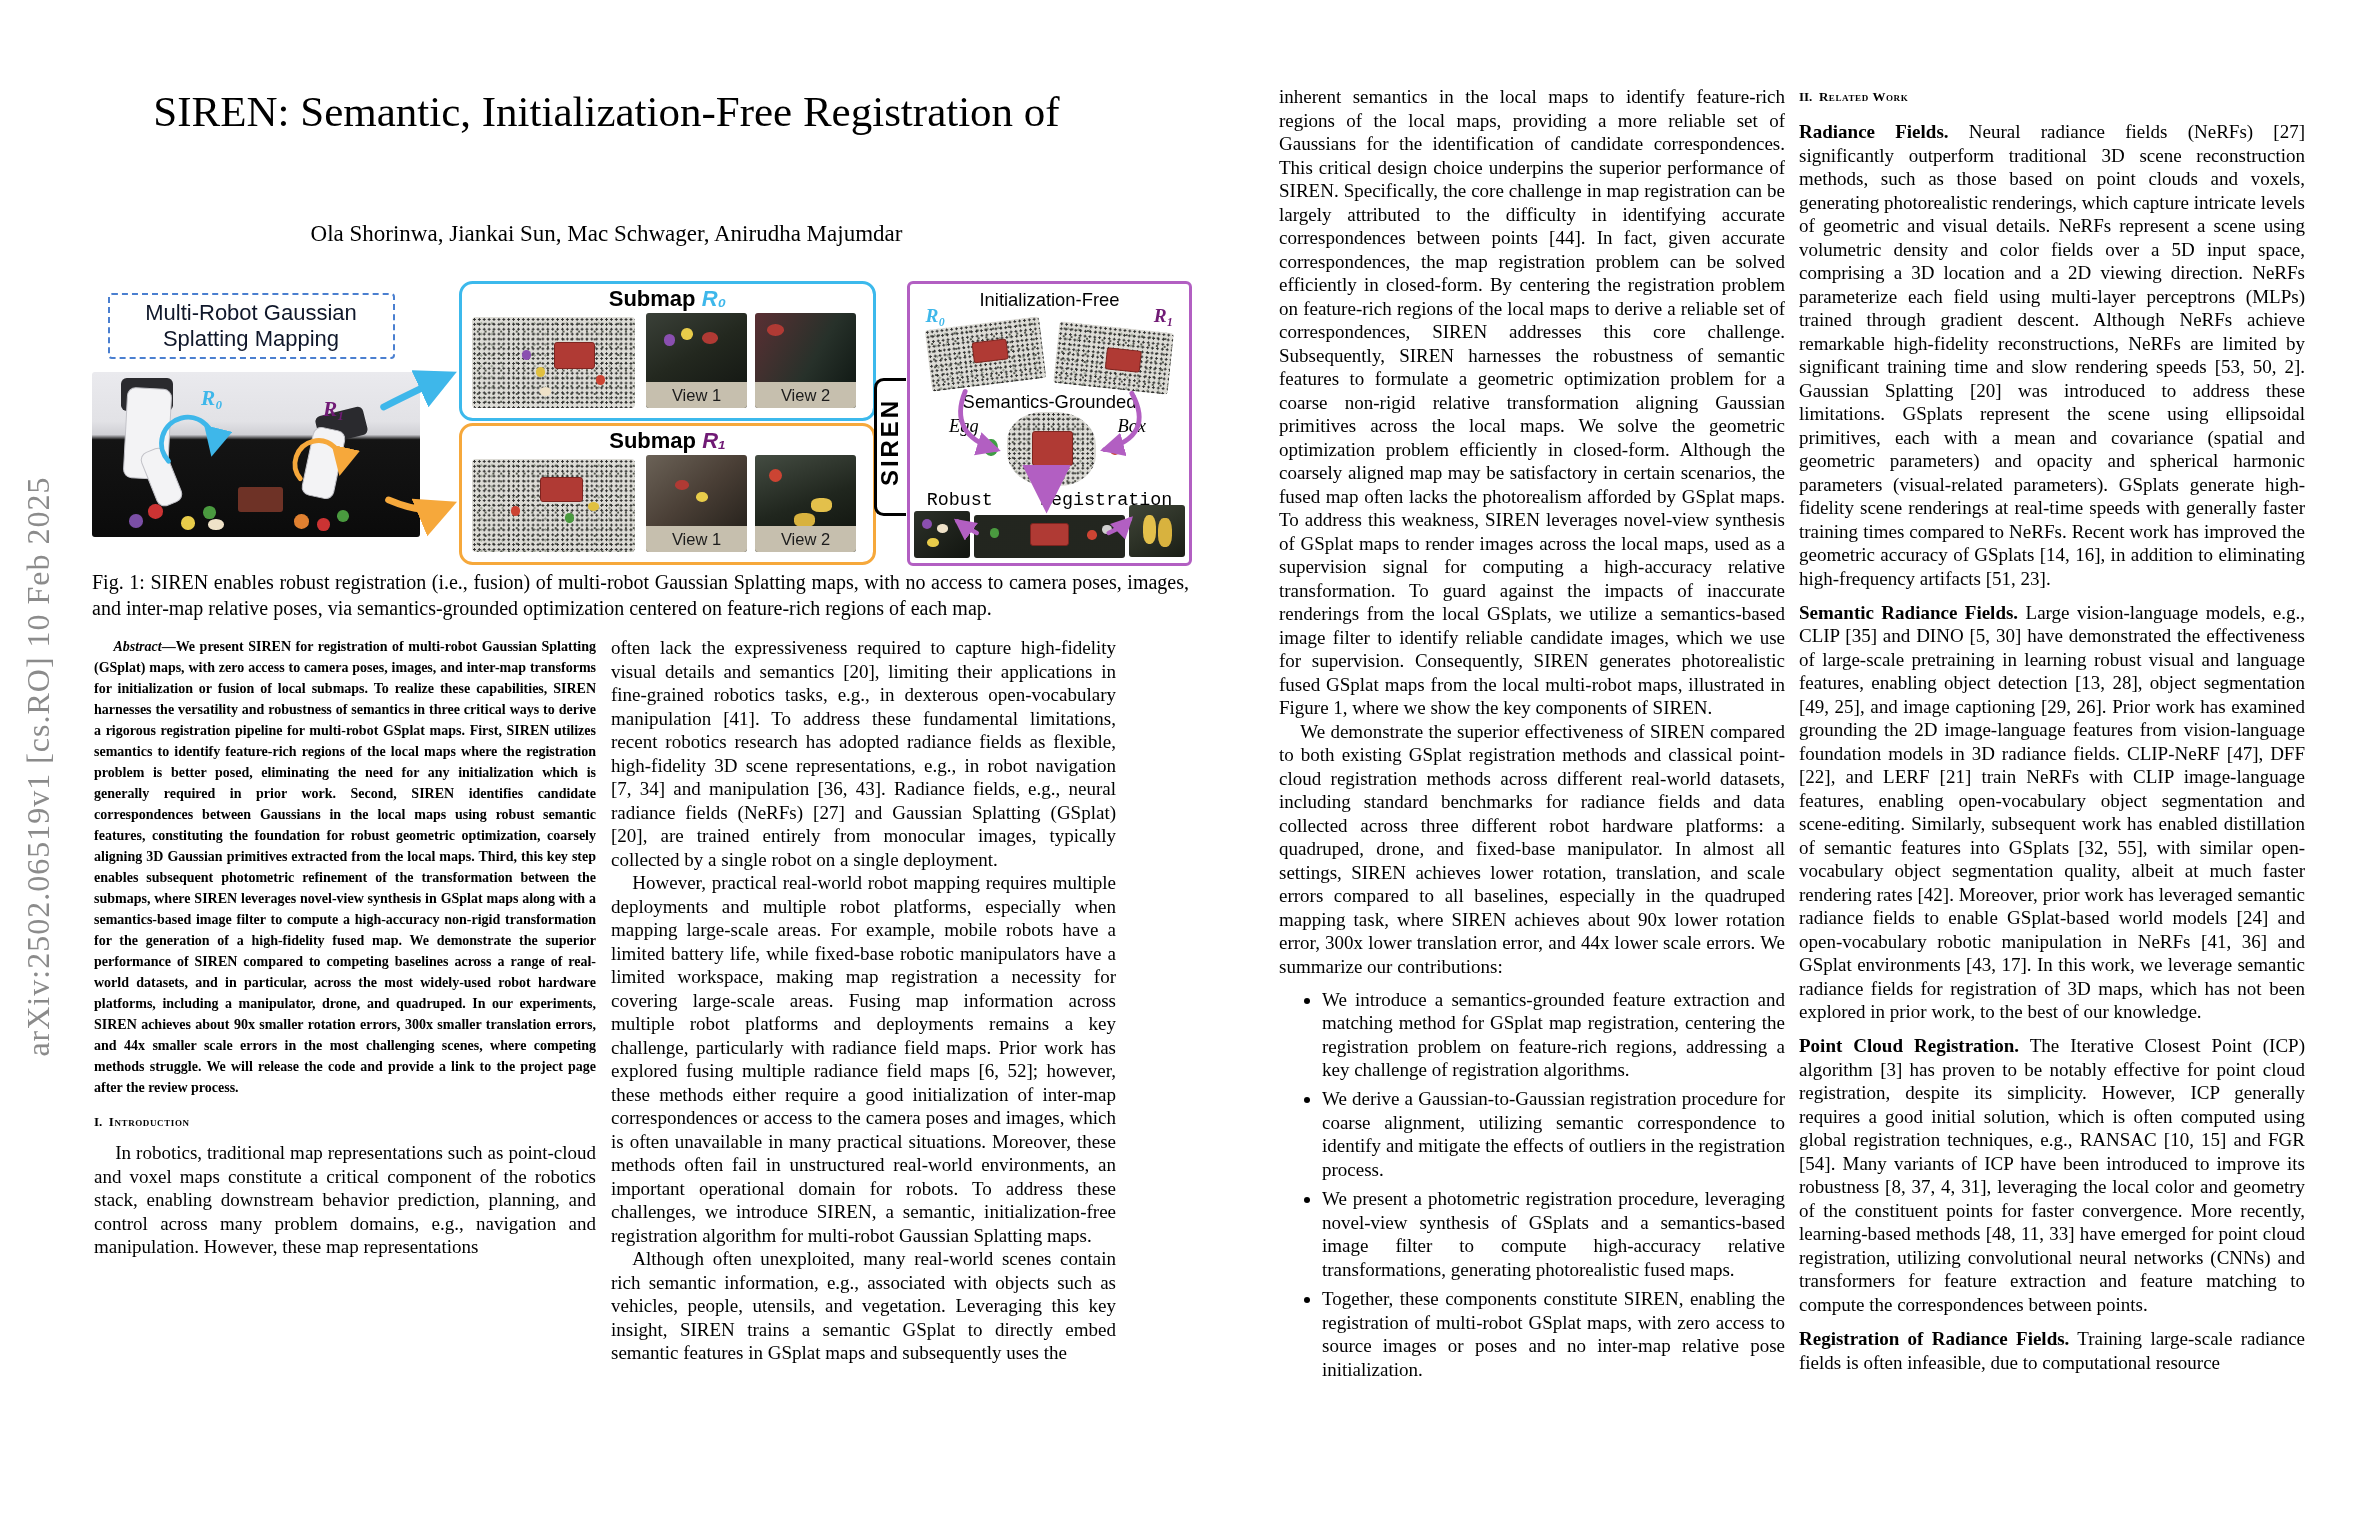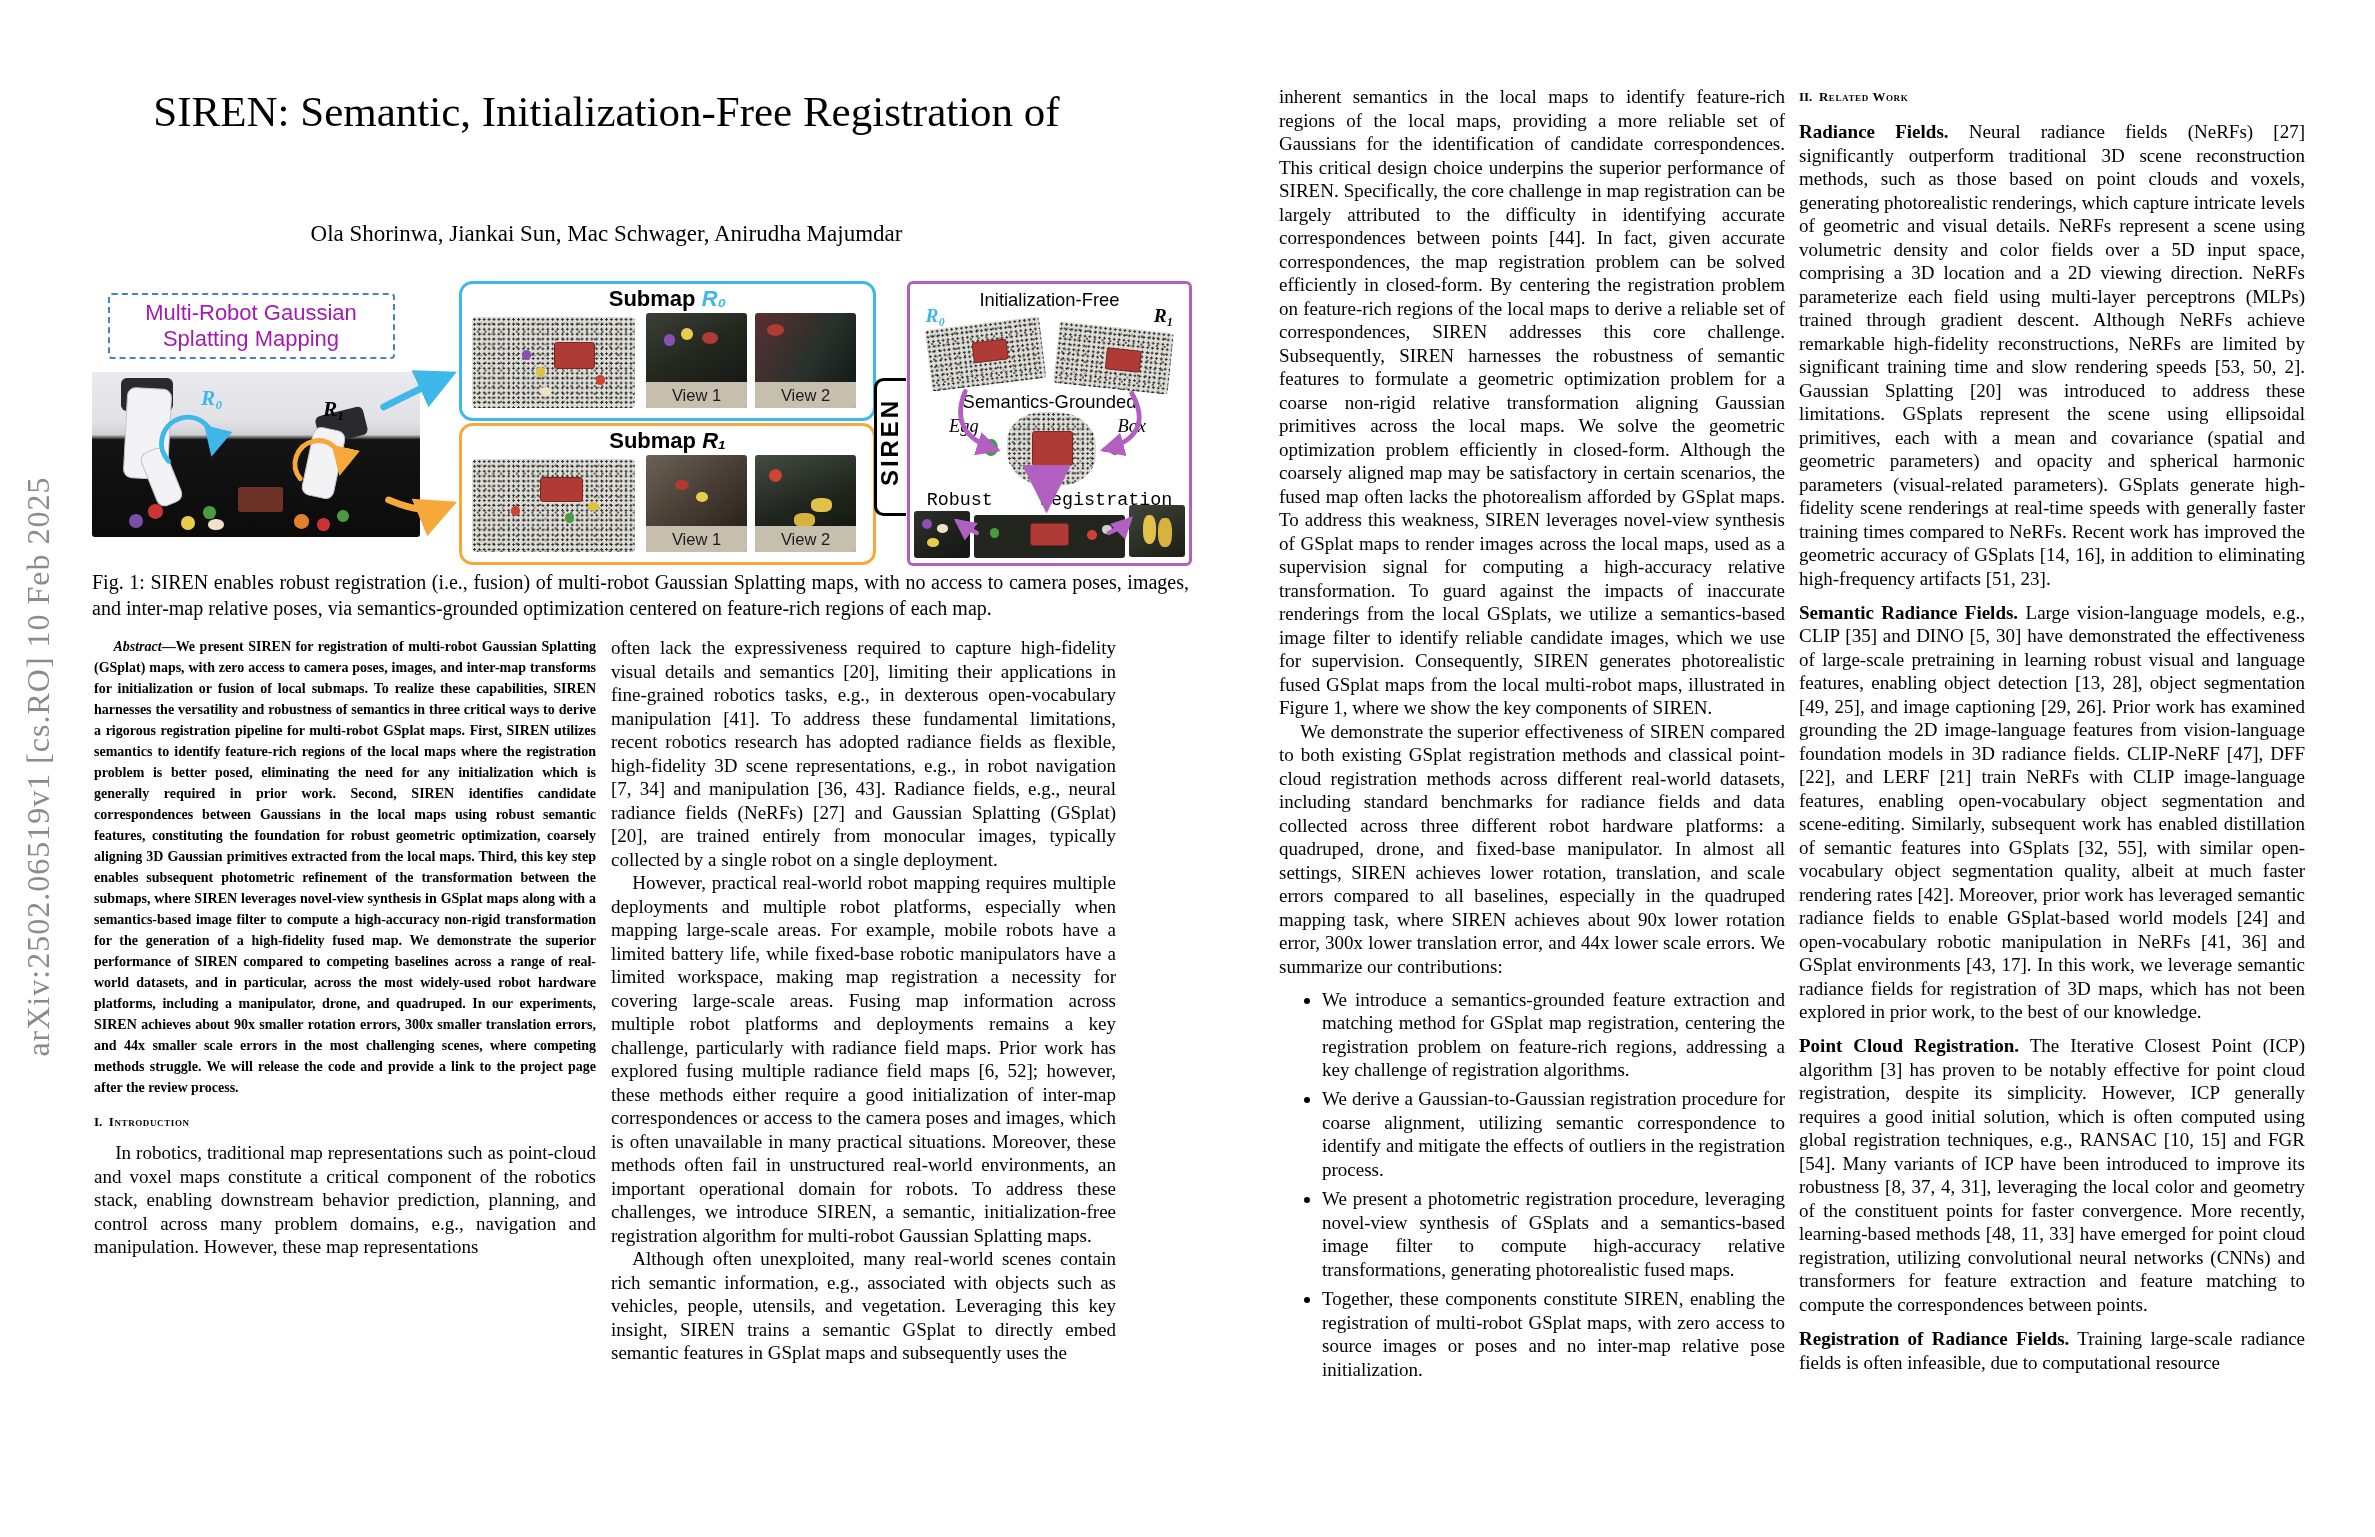--- a/index.html
+++ b/index.html
@@ -27,33 +27,33 @@
   
   .figure{
     position:absolute;left:92px;top:279px;width:1097px;height:283px;
     font-family:"Liberation Sans", sans-serif;
   }
   .fig-overlay{position:absolute;left:0;top:0;z-index:5;pointer-events:none;}
   .mapping-box{
     position:absolute;left:15.5px;top:13.6px;width:283px;height:62px;
     border:2.9px dashed #4a7fd0;border-radius:3.9px;background:#fff;
     display:flex;flex-direction:column;justify-content:center;align-items:center;
-    font-size:22px;color:#a21caf;z-index:2;
+    font-size:22px;color:#0f172a;z-index:2;
   }
   .photo{
     position:absolute;left:0px;top:93px;width:328px;height:165px;
     background:linear-gradient(180deg,#eaeaee 0%,#e2e2e6 30%,#cfcfd4 38%,#141414 41%,#0b0b0b 100%);
     border-radius:2.9px;overflow:hidden;z-index:1;
   }
   .arm{position:absolute;background:#f3f3f5;border:1px solid #c2c2c8;border-radius:8.7px;}
   .armhead{position:absolute;background:#2a2a2e;border-radius:5.8px;}
   .obj{position:absolute;border-radius:50%;}
   .objbox{position:absolute;background:#6e3226;border-radius:2.9px;}
   .rlabel{position:absolute;font-family:"Liberation Serif",serif;font-style:italic;font-size:21.3px;font-weight:bold;z-index:3;}
-  .r0{color:#3eb7ea;} .r1{color:#000000;}
+  .r0{color:#3eb7ea;} .r1{color:#701a75;}
   .submap{
     position:absolute;left:367px;width:411px;background:#fff;border-radius:13.6px;z-index:2;
   }
   .submap0{top:1.9px;height:134px;border:3.9px solid #3cb9ec;}
   .submap1{top:144px;height:136px;border:3.9px solid #f6a83b;}
   .submap-title{
     position:absolute;left:0;top:1.9px;width:100%;text-align:center;
     font-size:22px;font-weight:bold;color:#000;
   }
   .pc{

